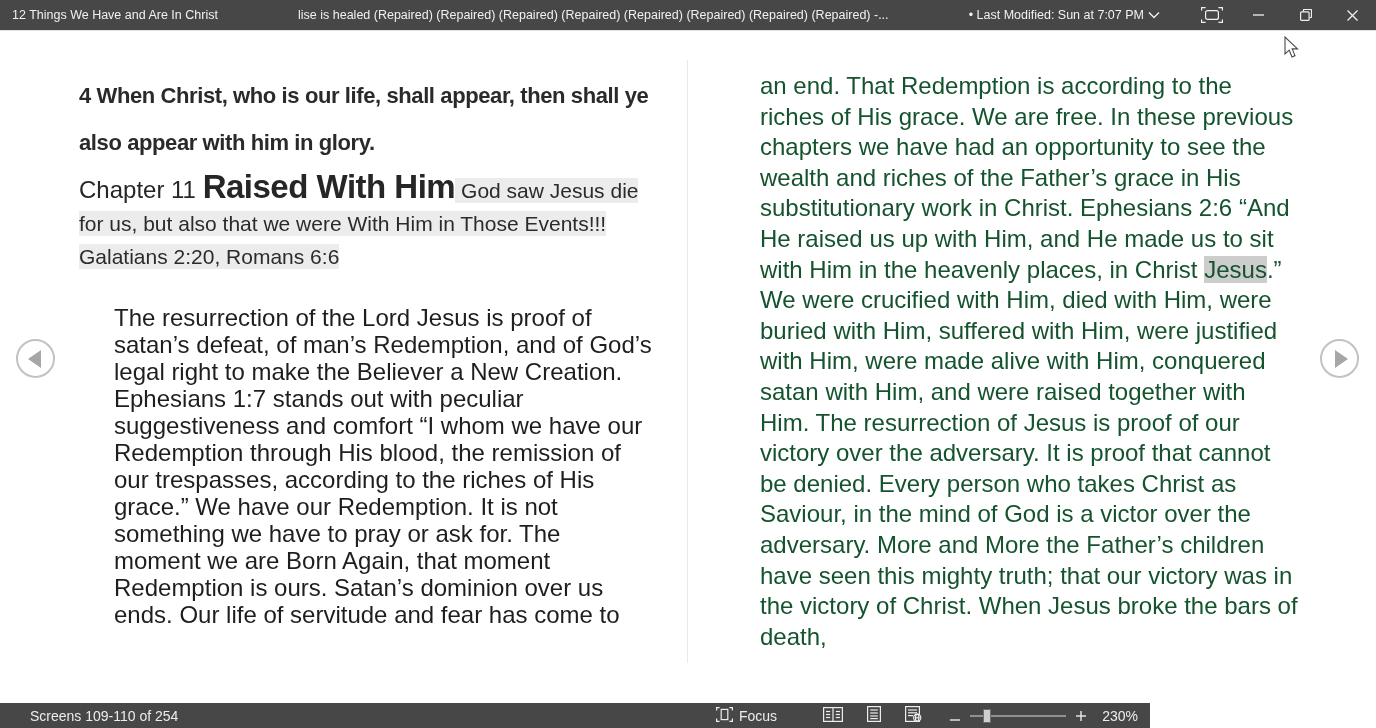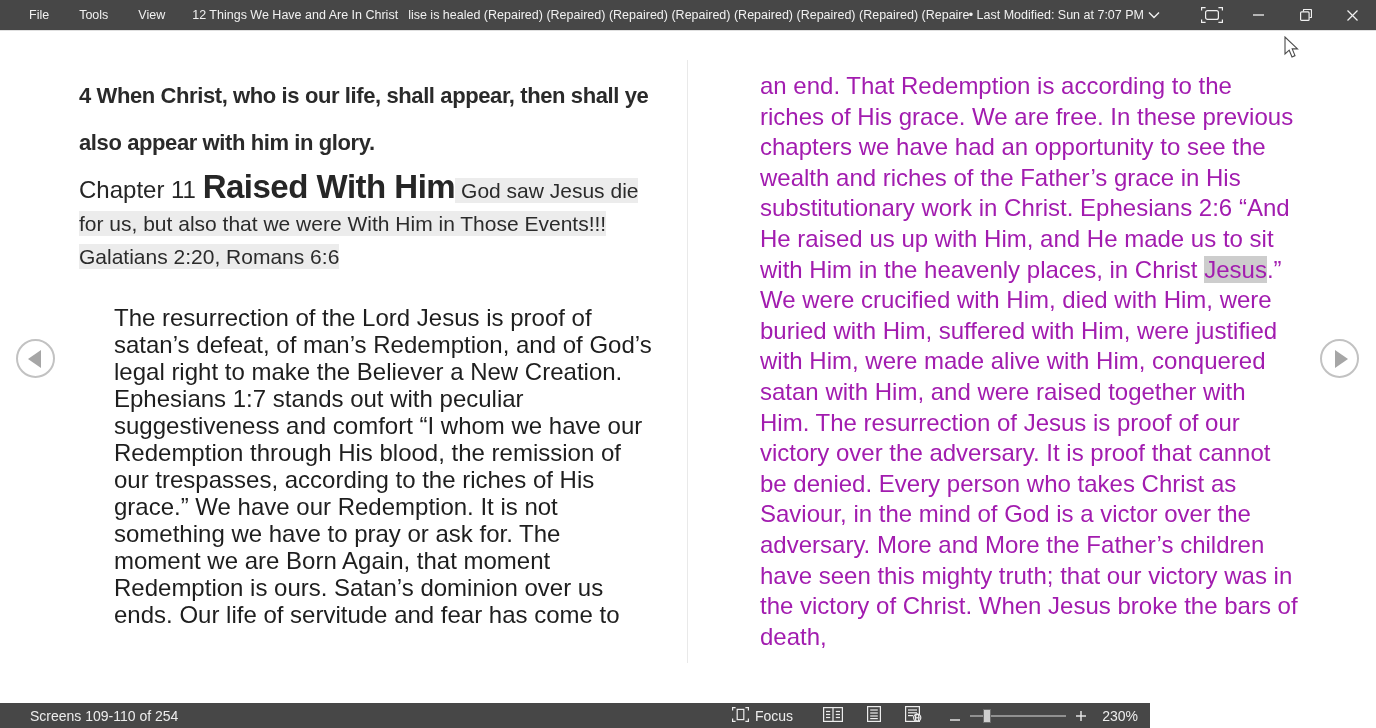--- a/index.html
+++ b/index.html
@@ -38,21 +38,21 @@
   .chapter-label { font-size:24px;text-align:right; }
   .chapter-title { font-size:33px; font-weight:bold; letter-spacing:-0.5px; }
   .chapter-sub { font-size:21px; background:#ececec; color:#2b2b2b; padding:1px 0; }
   .body-para {
     margin-top:30px; margin-left:35px; width:539px;
     font-size:24px; line-height:27px; color:#1e1e1e;
   }
 
   .right-col {
     position:absolute; left:760px; top:71px; width:538px;
-    font-size:24px; line-height:30.6px; color:#a21caf;
+    font-size:24px; line-height:30.6px; color:#14532d;
   }
   .hl { background:#cdcdcd; }
 
   
   .nav-btn {
     position:absolute; top:339px; width:39px; height:39px; border-radius:50%;
     border:2px solid #c2c2c2; background:#ffffff;
     display:flex; align-items:center; justify-content:center; cursor:pointer;
   }
   .nav-left  { left:16px; }
@@ -70,40 +70,35 @@
   .cursor { position:absolute; left:1284px; top:36px; z-index:50; pointer-events:none; }
 
   
   .statusbar {
     position:absolute; left:0; bottom:0; width:1150px; height:25px;
     background:#474747; color:#ededed; display:flex; align-items:center;
     font-size:14px; z-index:10;gap:48px;
   }
   .screens-label { margin-left:30px; }
   .sb-right { margin-left:auto; display:flex; align-items:center; }
-  .focus-btn { display:flex; align-items:center; margin-right:30px; cursor:pointer; }
+  .focus-btn { display:flex; align-items:center; margin-right:46px; cursor:pointer; }
   .focus-btn svg { margin-right:6px; }
   .view-btn { margin-right:24px; display:flex; align-items:center; cursor:pointer; }
   .zoom-out-btn, .zoom-in-btn { display:flex; align-items:center; cursor:pointer; padding:0 4px; }
   .zoom-track { position:relative; width:96px; height:2px; background:#919191; margin:0 6px; cursor:pointer; }
   .zoom-handle {
     position:absolute; left:13px; top:-6px; width:8px; height:14px;
     background:#cfcfcf; border:1px solid #6d6d6d;
   }
   .zoom-pct { margin-left:12px; margin-right:12px; min-width:36px; text-align:right; }
 </style>
 </head>
 <body>
 
 <header class="titlebar">
-  <nav class="menus">
-    <span class="menu-item">File</span>
-    <span class="menu-item">Tools</span>
-    <span class="menu-item">View</span>
-  </nav>
   <span class="book-title">12 Things We Have and Are In Christ</span>
   <span class="doc-title">lise is healed (Repaired) (Repaired) (Repaired) (Repaired) (Repaired) (Repaired) (Repaired) (Repaired)  -...</span>
   <div class="tb-right">
     <span class="last-modified">• Last Modified: Sun at 7:07 PM</span>
     <span class="chevron-down">
       <svg width="12" height="8" viewBox="0 0 12 8">
           <polyline points="1,1.5 6,6.5 11,1.5" fill="none" stroke="#f1f1f1" stroke-width="1.4"></polyline>
         </svg>
     </span>
   </div>

